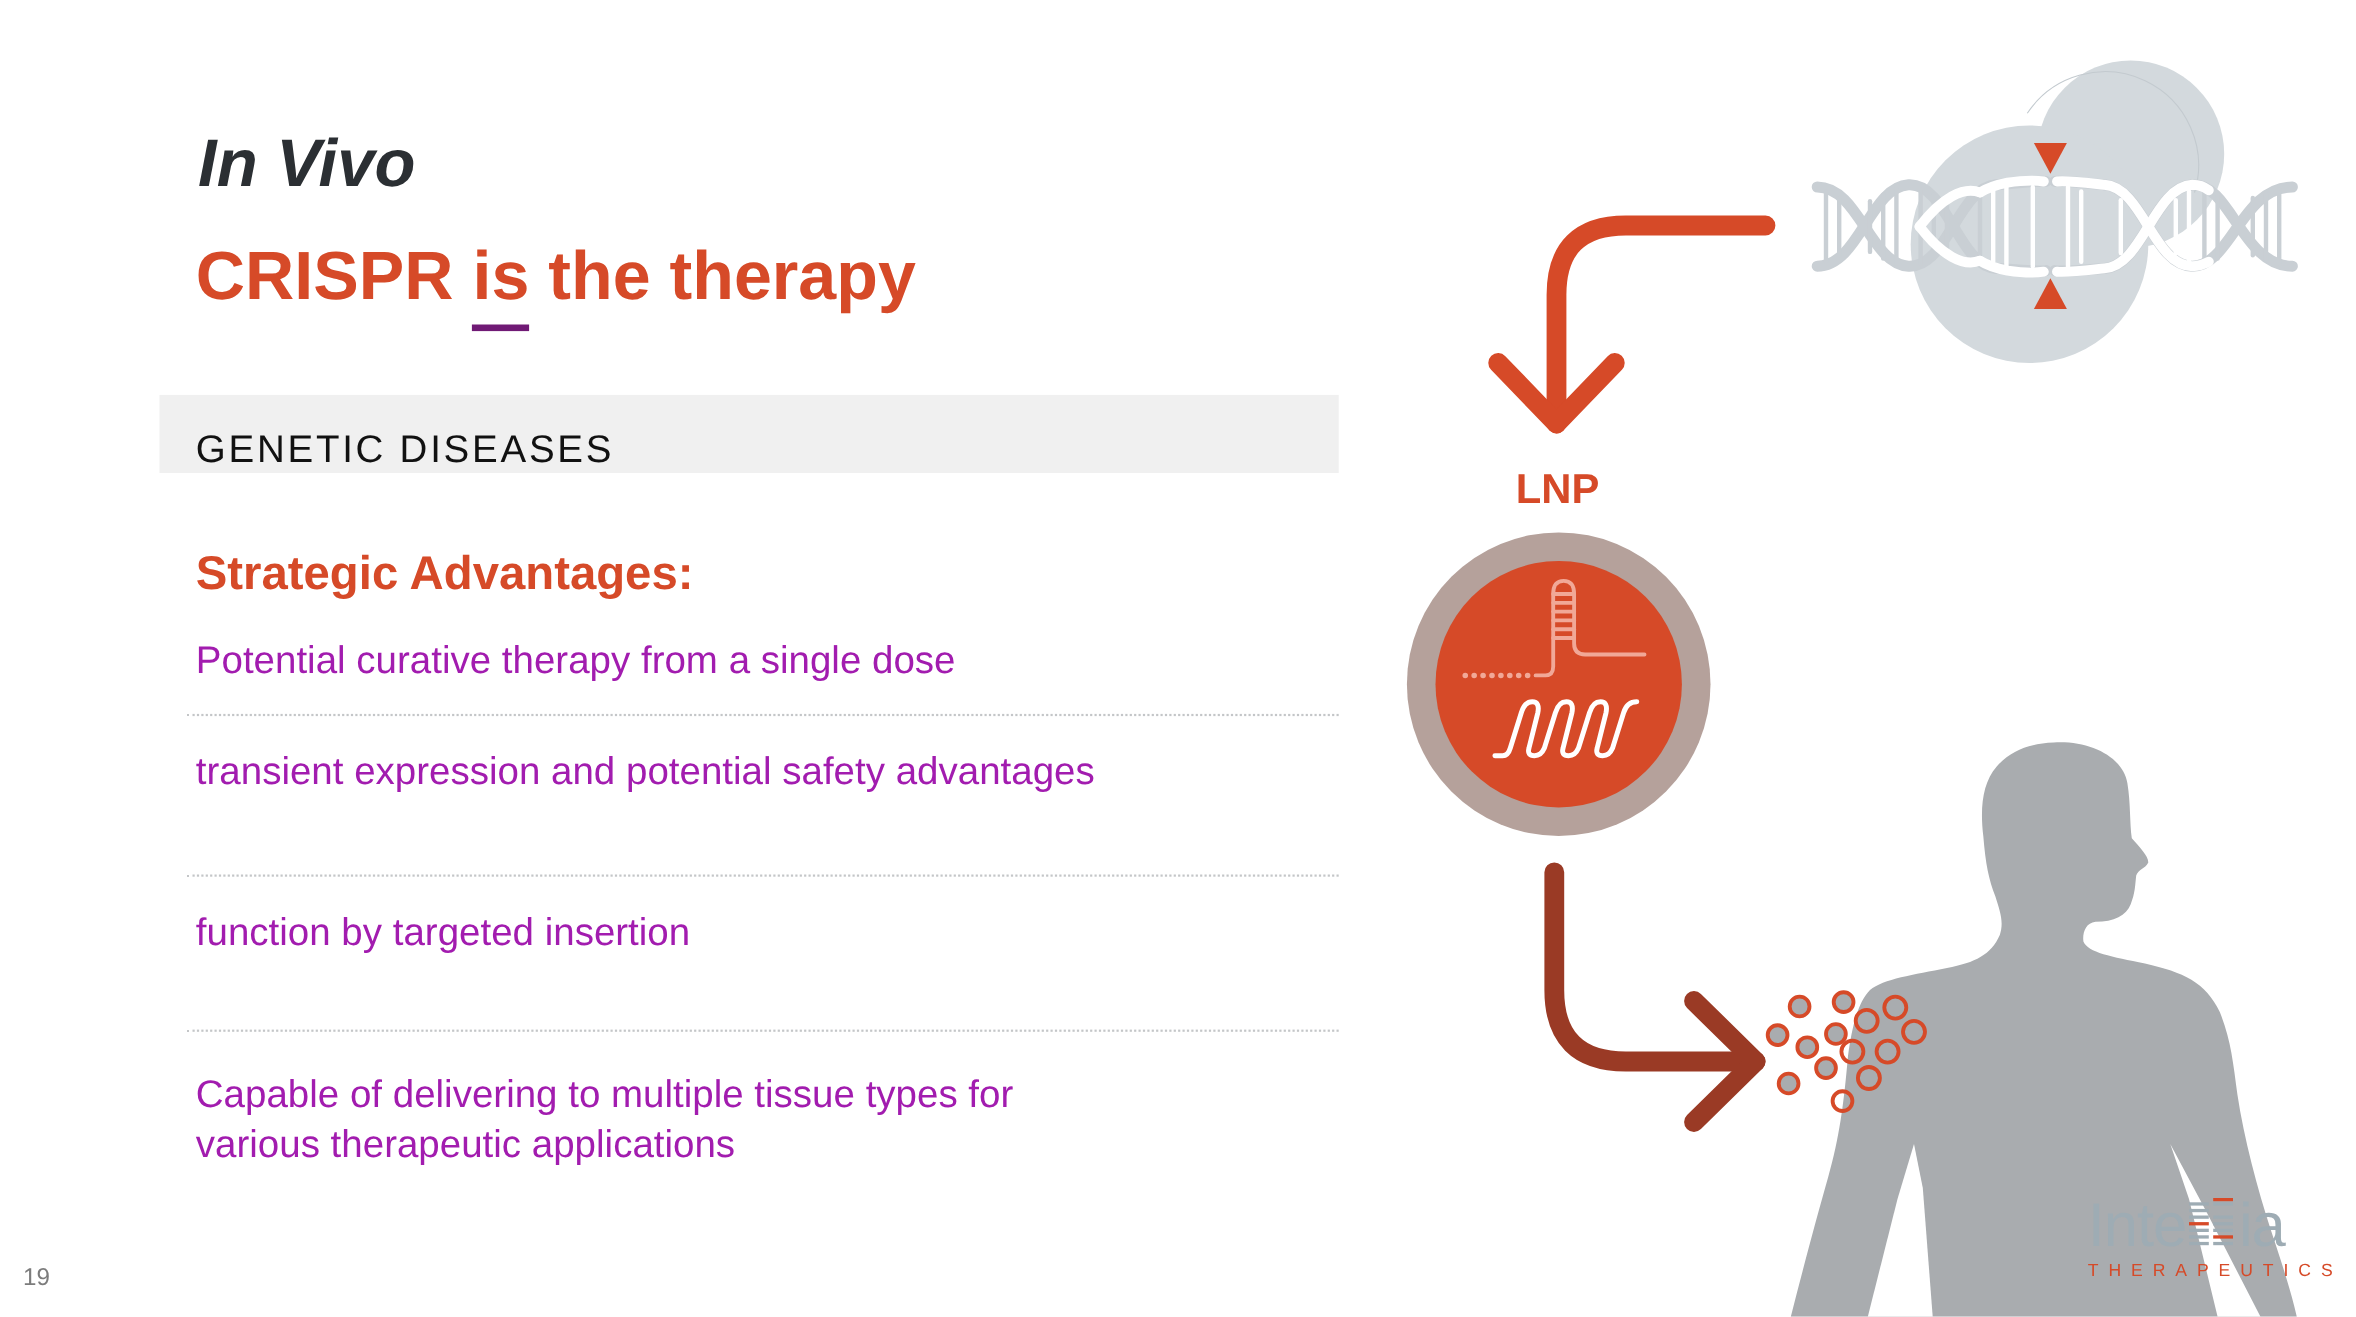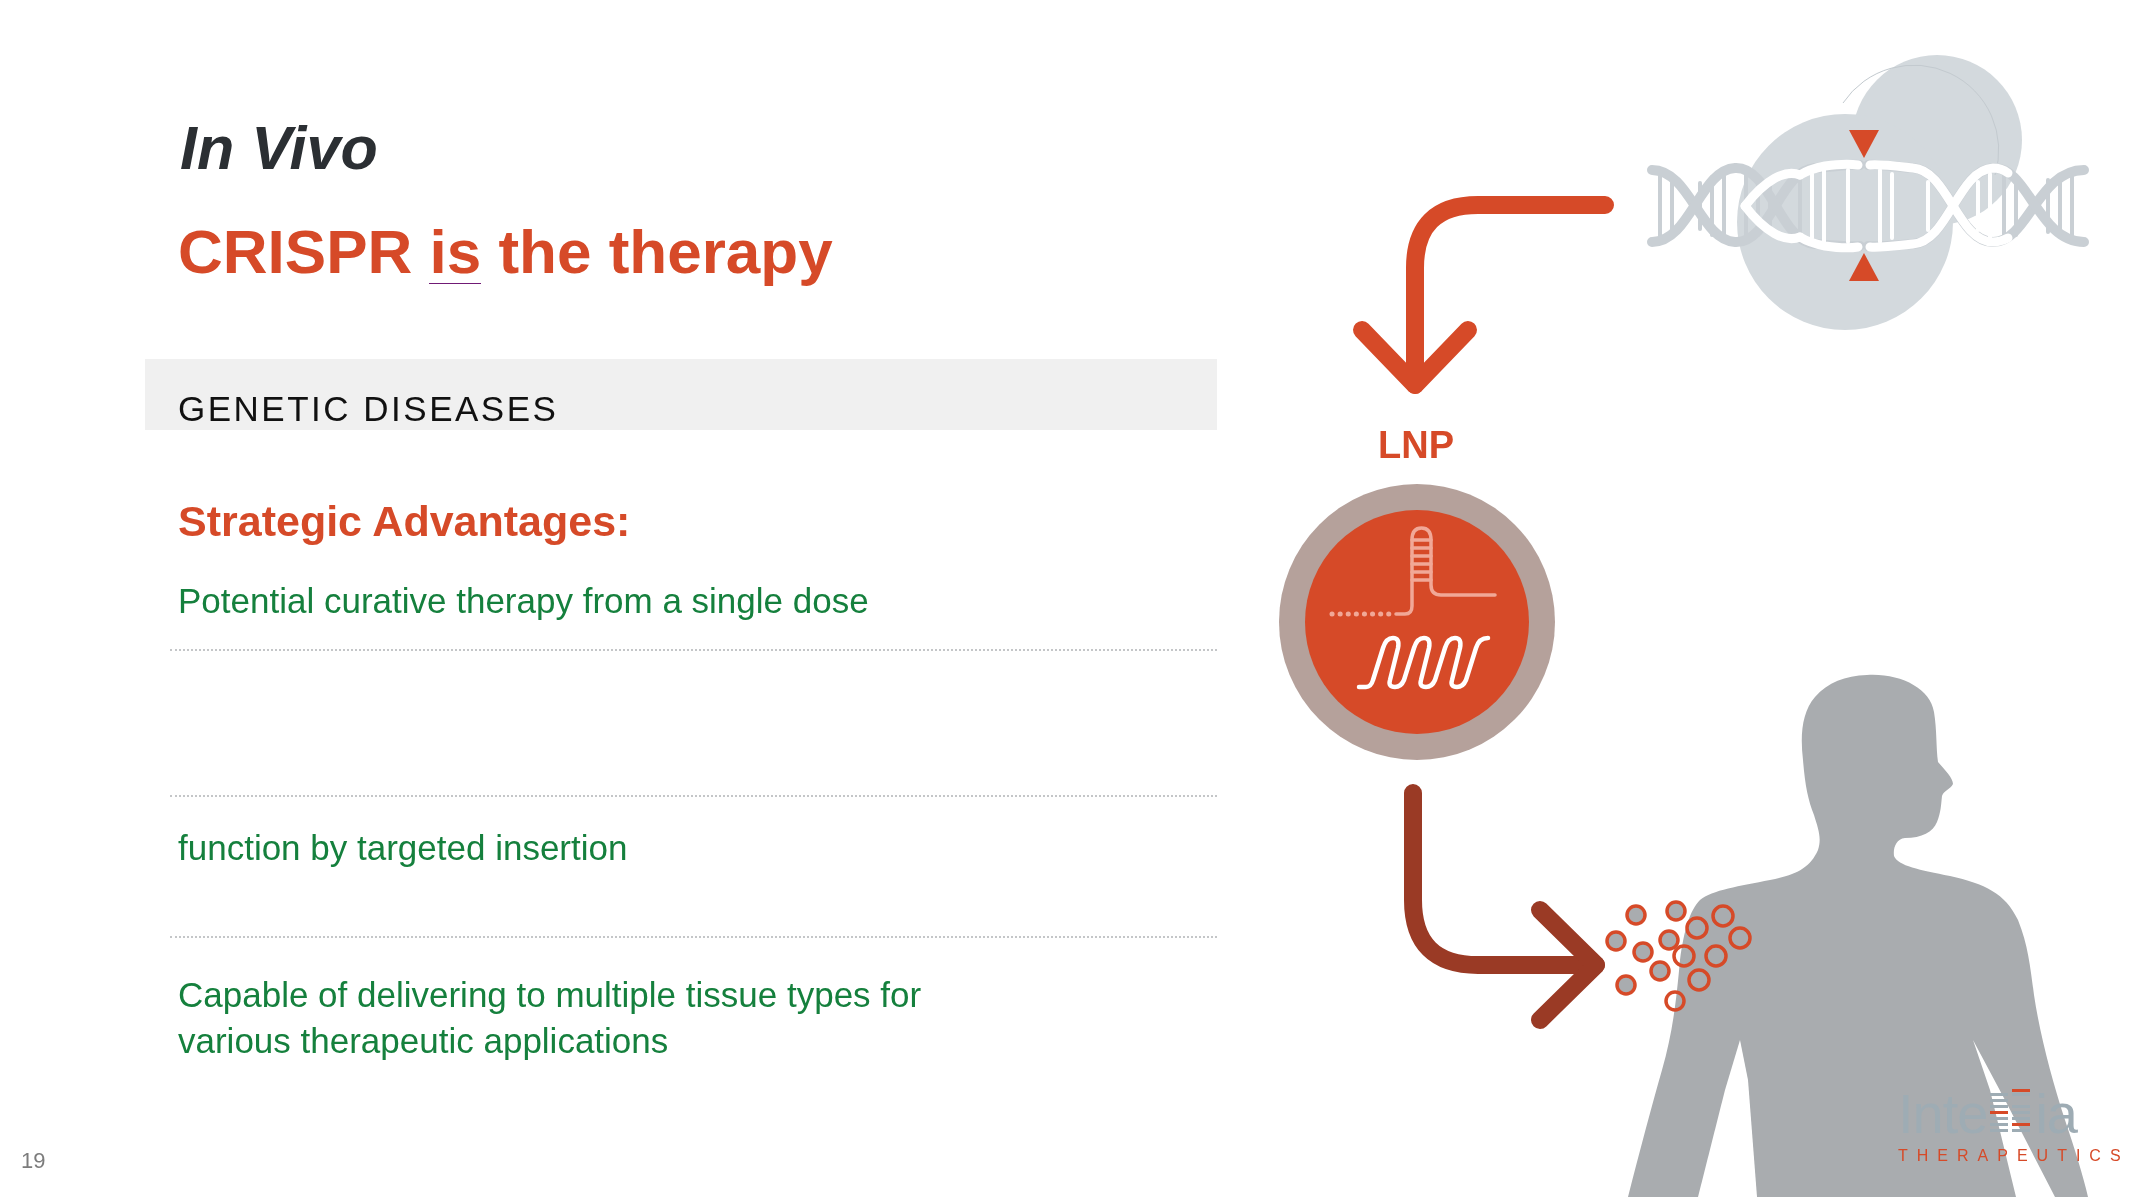--- a/index.html
+++ b/index.html
@@ -1,24 +1,24 @@
 <!DOCTYPE html>
 <html><head>
 <meta charset="utf-8">
 <style>
   html, body { margin:0; padding:0; background:#ffffff; }
   body { width:2142px; height:1197px; position:relative; overflow:hidden; font-family:"Liberation Sans", sans-serif; }
   .abs { position:absolute; }
   .kicker { left:180px; top:118px; font-size:61px; font-weight:bold; font-style:italic; color:#2b2f33; line-height:1; white-space:nowrap; }
   .title { left:178px; top:221px; font-size:62px; font-weight:bold; color:#d64a28; line-height:1; white-space:nowrap; }
-  .title u { text-decoration:none; border-bottom:1px solid #701a75; padding-bottom:0; display:inline-block; line-height:0.98; }
+  .title u { text-decoration:none; border-bottom:6px solid #701a75; padding-bottom:12px; display:inline-block; line-height:0.98; }
   .band { left:145px; top:359px; width:1072px; height:71px; background:#f0f0f0; }
   .band-label { position:absolute; left:33px; top:32px; font-size:35px; letter-spacing:2.5px; color:#111111; line-height:1; white-space:nowrap; }
   .subhead { left:178px; top:500px; font-size:43px; font-weight:bold; color:#d64a28; line-height:1; white-space:nowrap; }
-  .item { left:178px; font-size:35px; color:#15803d; line-height:46px; white-space:nowrap; }
+  .item { left:178px; font-size:35px; color:#a21caf; line-height:46px; white-space:nowrap; }
   .sep { left:170px; width:1047px; height:0; border-top:2px dotted #c4c6c8; }
   .page-num { left:21px; top:1150px; font-size:22px; color:#7c7c7c; line-height:1; }
   .lnp { left:1370px; top:426px; width:92px; text-align:center; font-size:38px; font-weight:bold; color:#d64a28; line-height:1; }
   svg.art { position:absolute; left:0; top:0; }
   .logo { left:1898px; top:1086px; width:200px; }
   .logo-word { font-size:56px; color:#9eacb4; line-height:1; letter-spacing:-1px; white-space:nowrap; }
   .logo-sub { font-size:16px; color:#d64a28; letter-spacing:9px; line-height:1; margin-top:6px; white-space:nowrap; }
 </style>
 </head>
 <body>
@@ -32,20 +32,21 @@
 </div>
 
 <div class="abs subhead">Strategic Advantages:</div>
 
 <div class="abs item" style="top:578px;">
   <div>Potential curative therapy from a single dose</div>
 </div>
 <div class="abs sep" style="top:649px;"></div>
 
 <div class="abs item" style="top:679px;">
+  <div>transient expression and potential safety advantages</div>
 </div>
 <div class="abs sep" style="top:795px;"></div>
 
 <div class="abs item" style="top:825px;">
   <div>function by targeted insertion</div>
 </div>
 <div class="abs sep" style="top:936px;"></div>
 
 <div class="abs item" style="top:972px;">
   <div>Capable of delivering to multiple tissue types for</div>

